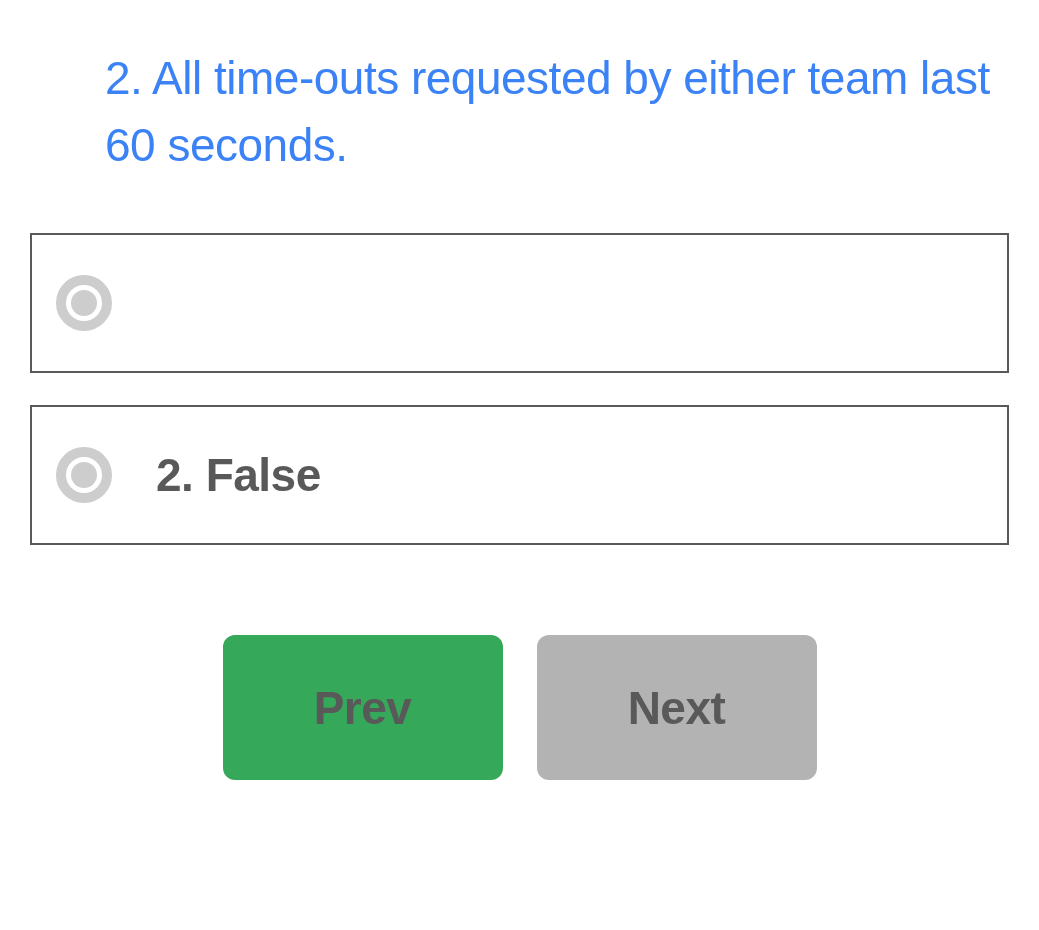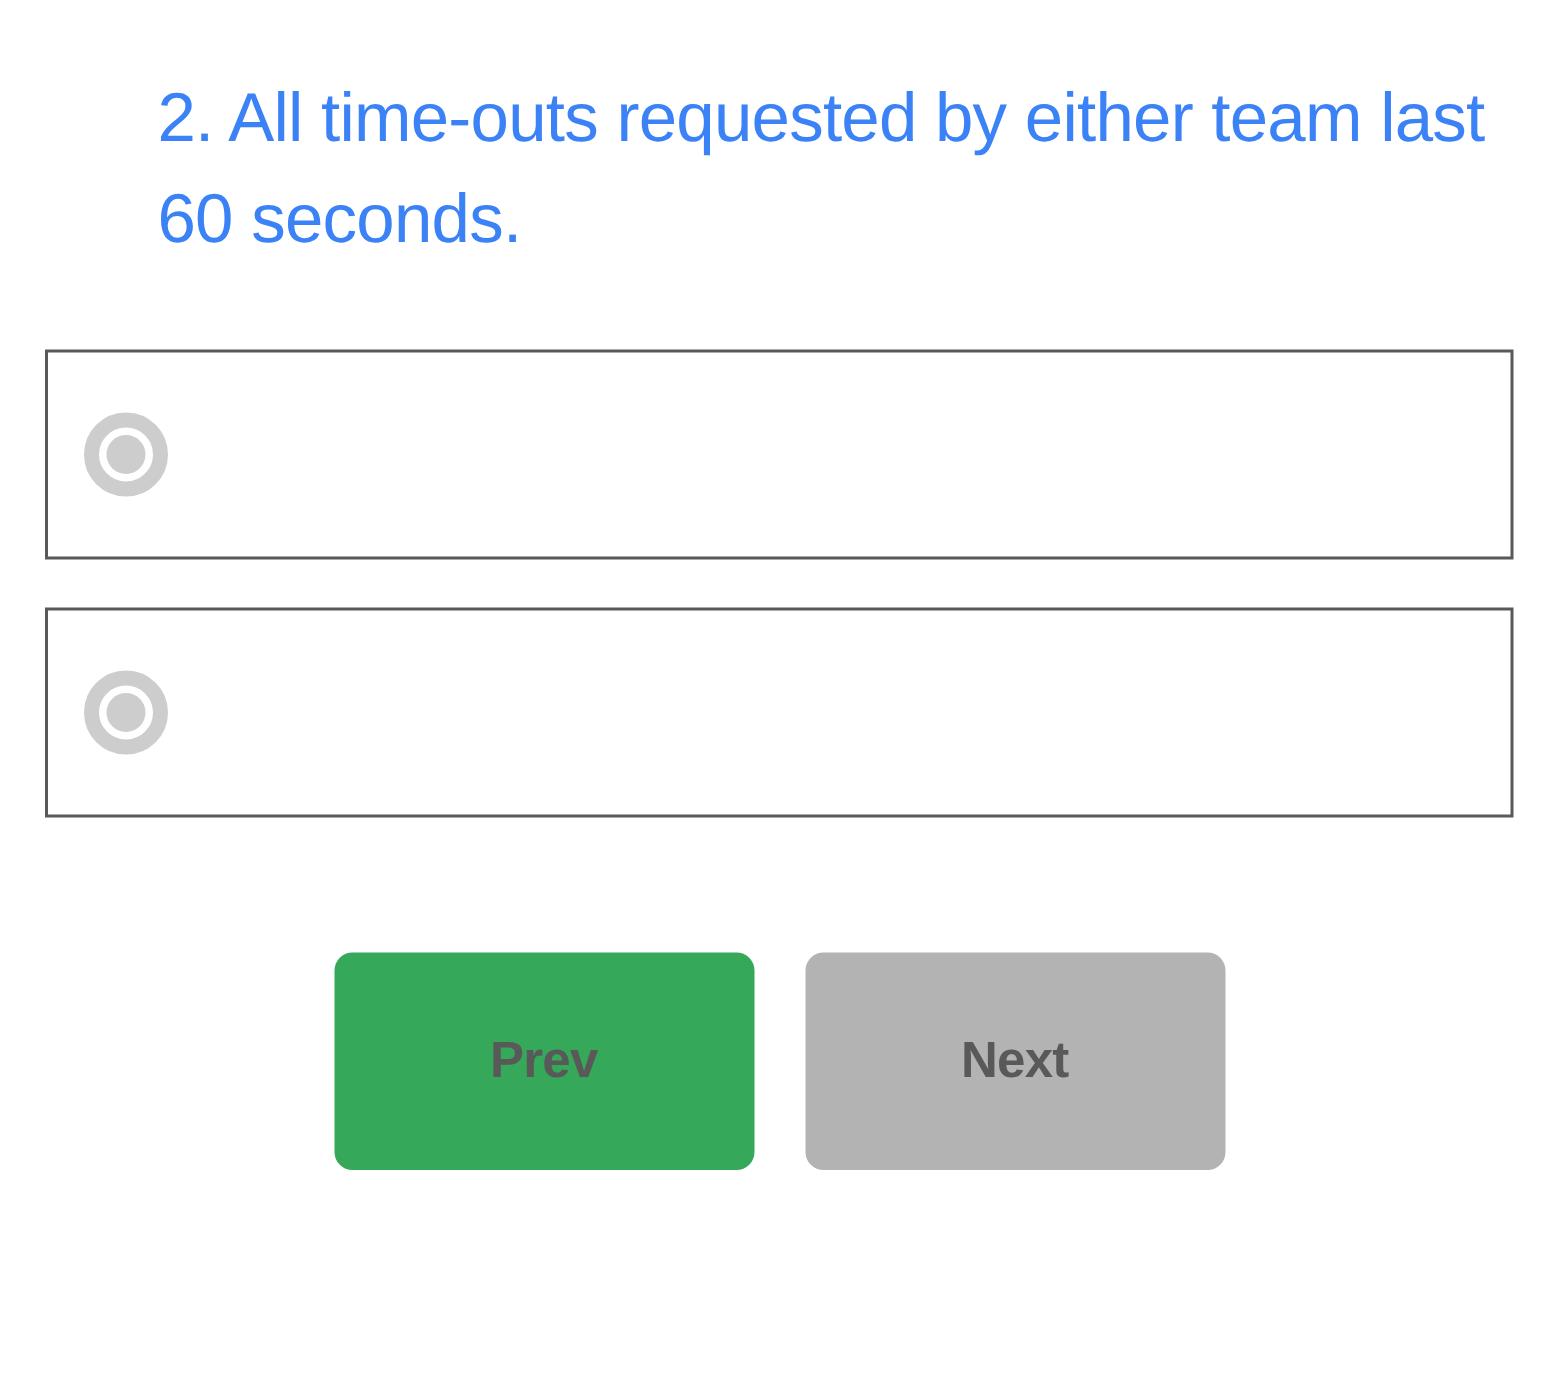--- a/index.html
+++ b/index.html
@@ -62,21 +62,21 @@
       display: flex;
       justify-content: center;
       gap: 34px;
       margin-top: 90px;
     }
     .btn {
       width: 280px;
       height: 145px;
       border: none;
       border-radius: 12px;
-      font-size: 34px;
+      font-size: 46px;
       font-weight: 700;
       color: #595959;
       cursor: pointer;
       font-family: inherit;
       letter-spacing: -0.5px;
     }
     .btn-prev {
       background: #35a85a;
     }
     .btn-next {
@@ -91,19 +91,20 @@
 <div class="options">
   <div class="option">
     <span class="radio-outer">
       <span class="radio-inner"></span>
     </span>
   </div>
   <div class="option">
     <span class="radio-outer">
       <span class="radio-inner"></span>
     </span>
+    <span class="option-label">2. False</span>
   </div>
 </div>
 
 <div class="nav-buttons">
   <button class="btn btn-prev">Prev</button>
   <button class="btn btn-next">Next</button>
 </div>
 
 </body></html>

